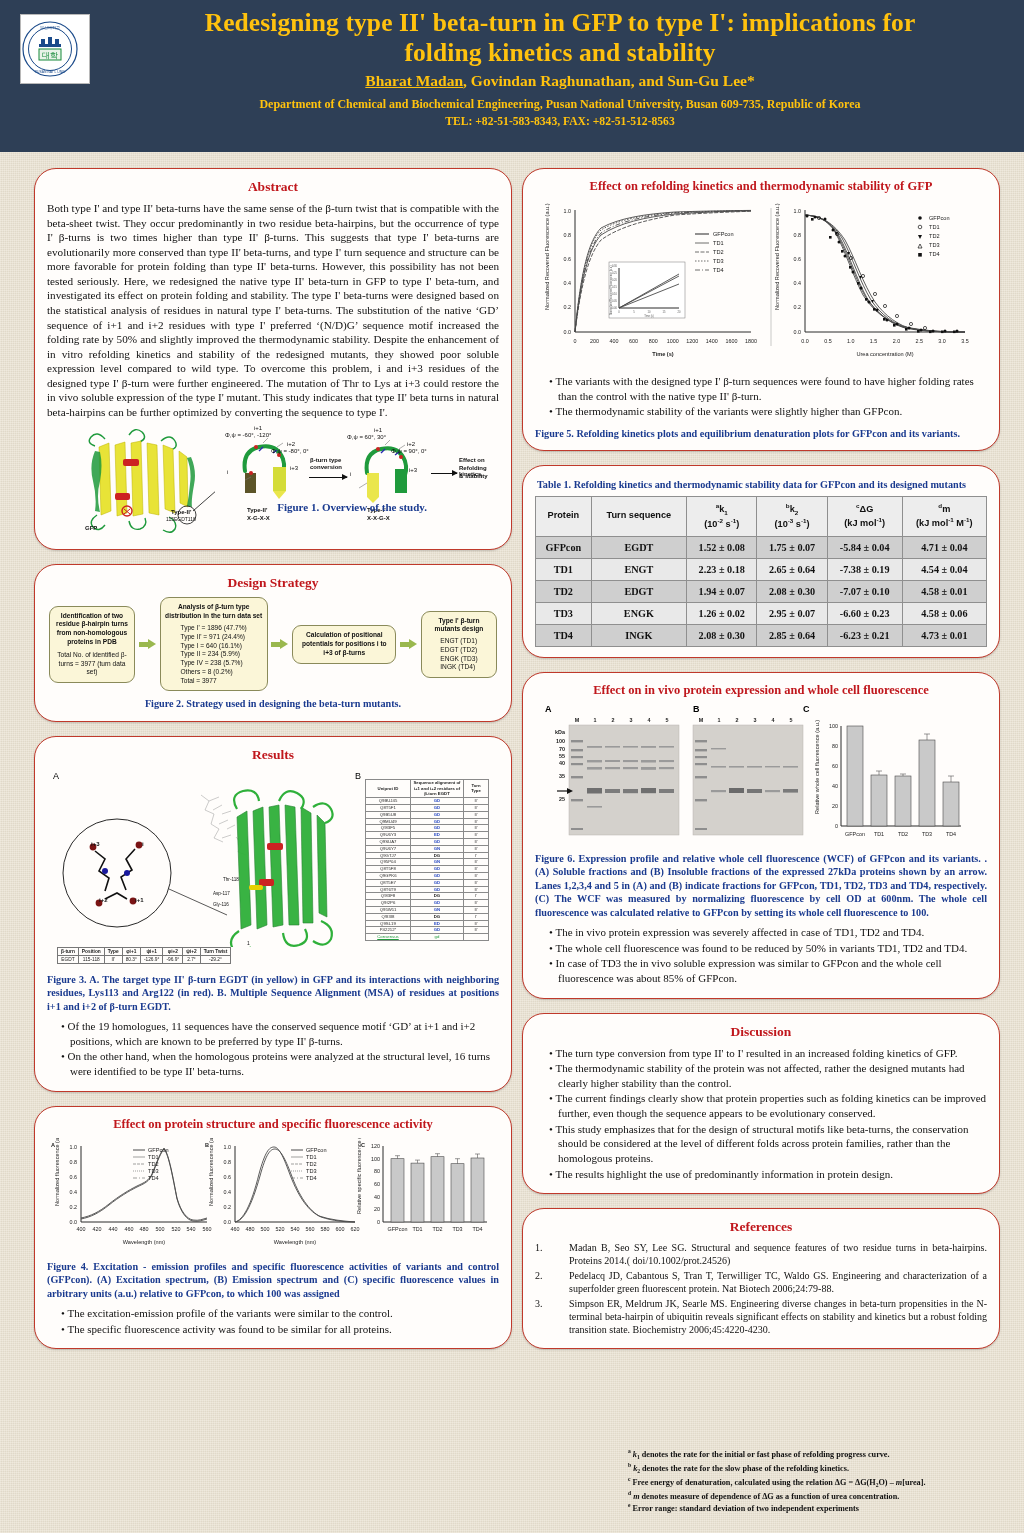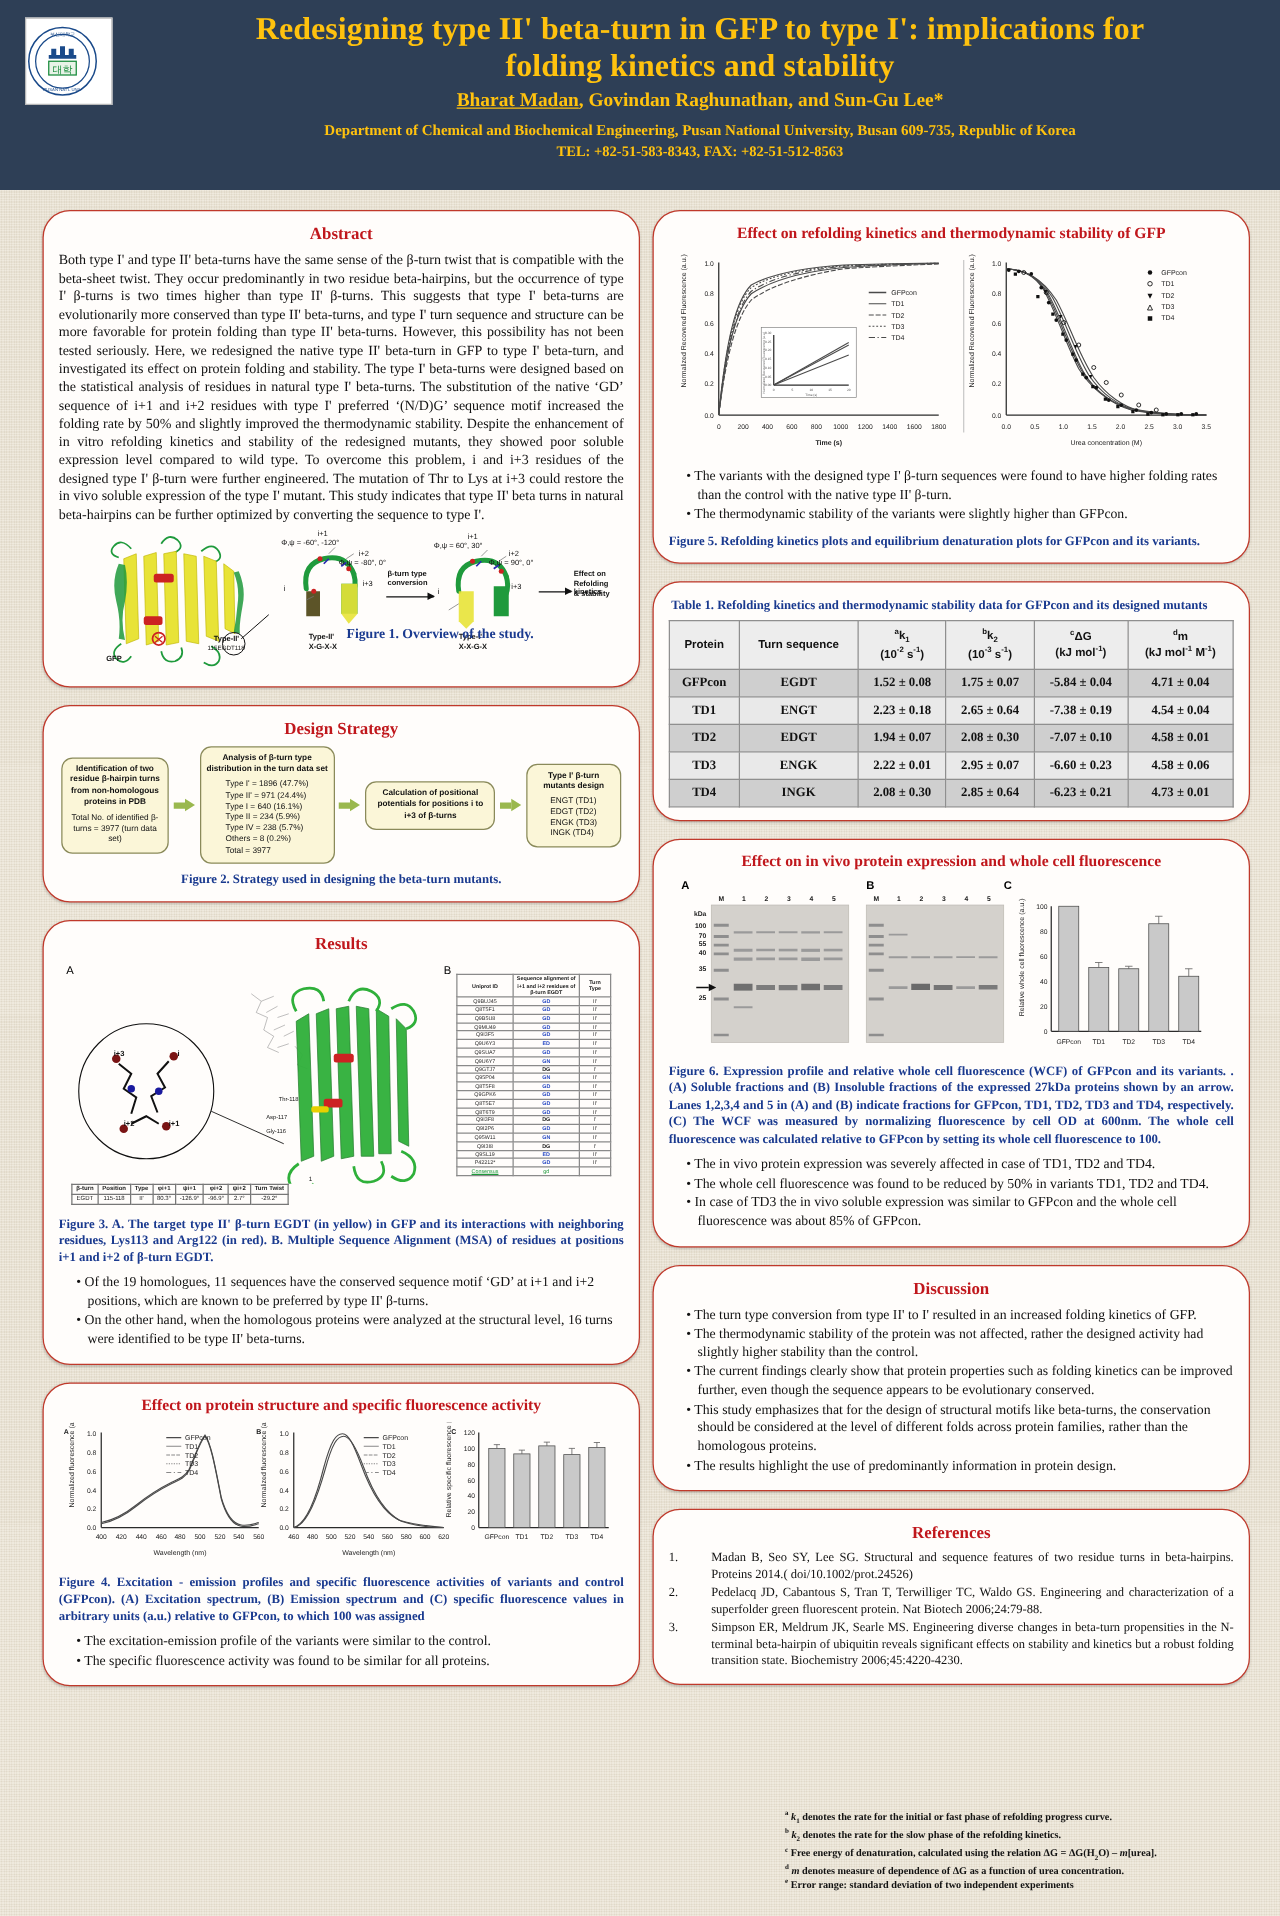--- a/index.html
+++ b/index.html
@@ -874,21 +874,21 @@
             <td>TD2</td>
             <td>EDGT</td>
             <td>1.94 ± 0.07</td>
             <td>2.08 ± 0.30</td>
             <td>-7.07 ± 0.10</td>
             <td>4.58 ± 0.01</td>
           </tr>
         <tr class="even">
             <td>TD3</td>
             <td>ENGK</td>
-            <td>2.22 ± 0.01</td>
+            <td>1.26 ± 0.02</td>
             <td>2.95 ± 0.07</td>
             <td>-6.60 ± 0.23</td>
             <td>4.58 ± 0.06</td>
           </tr>
         <tr class="odd">
             <td>TD4</td>
             <td>INGK</td>
             <td>2.08 ± 0.30</td>
             <td>2.85 ± 0.64</td>
             <td>-6.23 ± 0.21</td>
@@ -1036,21 +1036,21 @@
       <li>The in vivo protein expression was severely affected in case of TD1, TD2 and TD4.</li>
       <li>The whole cell fluorescence was found to be reduced by 50% in variants TD1, TD2 and TD4.</li>
       <li>In case of TD3 the in vivo soluble expression was similar to GFPcon and the whole cell fluorescence was about 85% of GFPcon.</li>
     </ul>
   </div>
 
   <div class="card">
     <div class="sec-title">Discussion</div>
     <ul class="bul">
       <li>The turn type conversion from type II' to I' resulted in an  increased folding kinetics of GFP.</li>
-      <li>The thermodynamic stability of the protein was not affected, rather the designed activity had slightly higher stability than the control.</li>
+      <li>The thermodynamic stability of the protein was not affected, rather the designed mutants had clearly higher stability than the control.</li>
       <li>The current findings clearly show that protein properties such as folding kinetics can be improved further, even though the sequence appears to be evolutionary conserved.</li>
       <li>This study emphasizes that for the design of structural motifs like beta-turns, the conservation should be considered at the level of different folds across protein families, rather than the homologous proteins.</li>
       <li>The results highlight the use of predominantly information in protein design.</li>
     </ul>
   </div>
 
   <div class="card">
     <div class="sec-title">References</div>
     <div class="ref-row">
       <div class="ref-n">1.</div>

